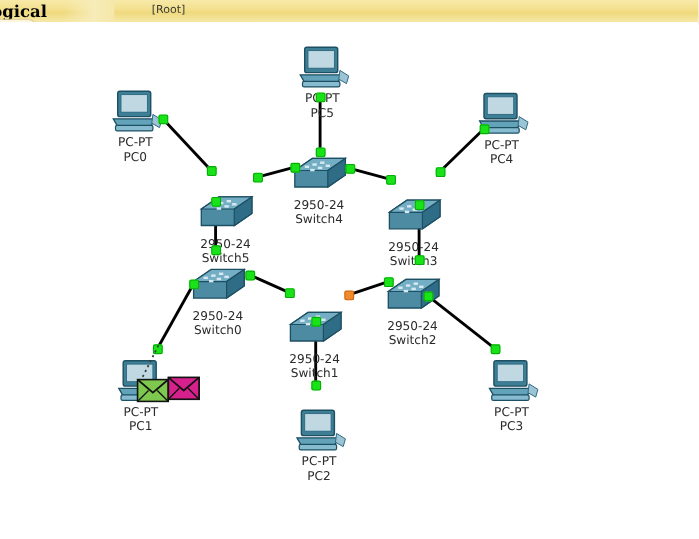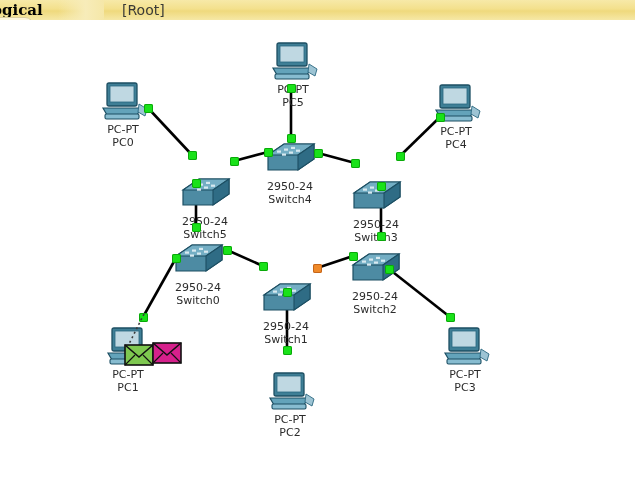--- a/index.html
+++ b/index.html
@@ -20,22 +20,22 @@
     position:absolute;left:-8px;top:0px;height:20px;line-height:20px;
     font-size:15px;font-weight:bold;color:#000;
     font-family:"DejaVu Serif","Liberation Serif",serif;
     letter-spacing:0px;white-space:nowrap;
   }
   #title-fade{
     position:absolute;left:58px;top:0;width:46px;height:20px;
     background:linear-gradient(to right,rgba(247,233,168,0),#f7ecb9 60%,#f5e7a8 100%);
   }
   #root-label{
-    position:absolute;left:122px;top:2px;height:16px;line-height:16px;
-    font-size:14px;color:#3a3a36;white-space:nowrap;
+    position:absolute;left:138px;top:2px;height:16px;line-height:16px;
+    font-size:10px;color:#3a3a36;white-space:nowrap;
   }
   
   #toolstrip{
     position:absolute;left:-24px;top:17px;width:56px;height:42px;
     background:linear-gradient(to bottom,#fdf6dc,#f4e9bd);
     border:1px solid #ddd0a0;border-radius:9px;
   }
   #cluster-icon{position:absolute;left:2px;top:24px;width:26px;height:34px;}
   #device-icon{position:absolute;left:26px;top:20px;width:34px;height:36px;}
   #canvas-top-edge{

